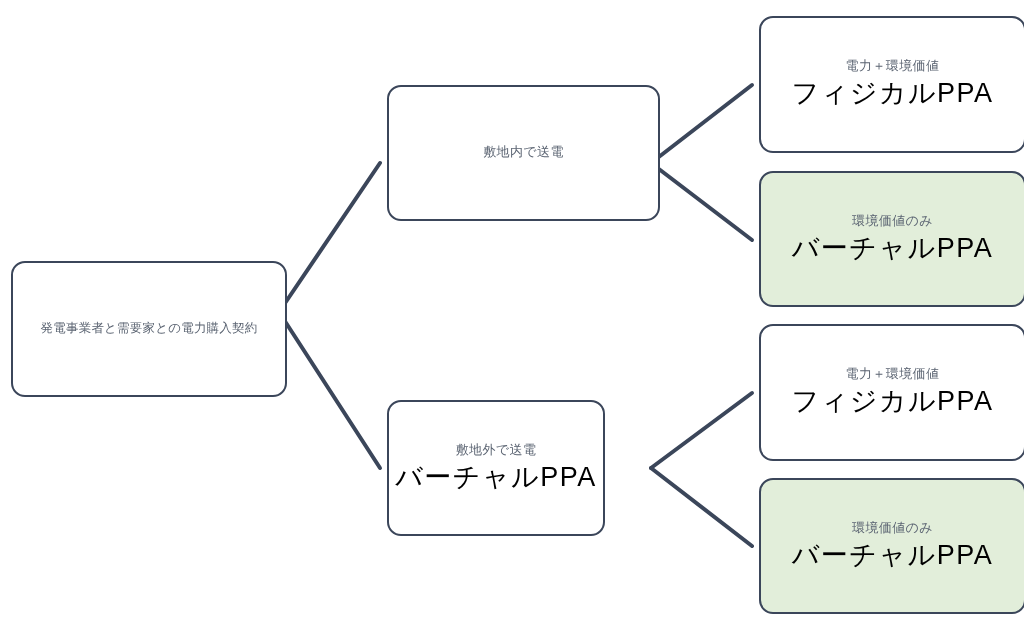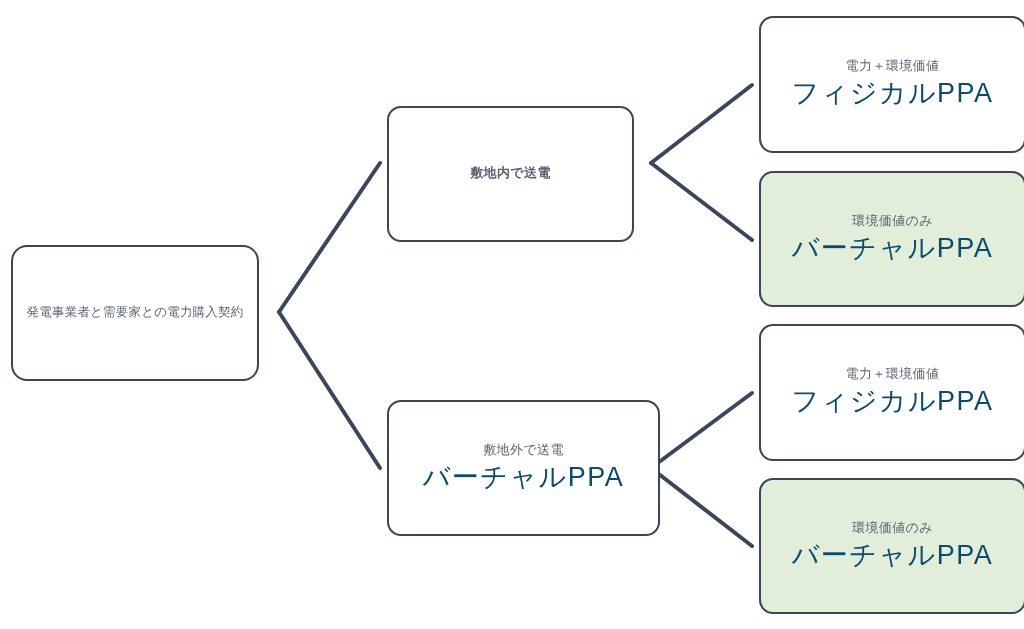--- a/index.html
+++ b/index.html
@@ -43,21 +43,21 @@
   }
   .node-caption {
     color: #5b6472;
     font-size: 13px;
     line-height: 1.3;
     letter-spacing: 0.4px;
     white-space: nowrap;
     margin-bottom: 2px;
   }
   .node-title {
-    color: #0c4a6e;
+    color: #000000;
     font-size: 27px;
     line-height: 1.25;
     letter-spacing: 1.5px;
     white-space: nowrap;
   }
   .node-root .node-caption {
     font-size: 12.5px;
     letter-spacing: 0.2px;
   }
   .node-root .node-title {
@@ -74,29 +74,29 @@
     <g stroke="#3b465a" stroke-width="4" fill="none" stroke-linecap="round">
       <path d="M 279 312 L 380 163"></path>
       <path d="M 279 312 L 380 468"></path>
       <path d="M 651 163 L 752 85"></path>
       <path d="M 651 163 L 752 240"></path>
       <path d="M 651 468 L 752 393"></path>
       <path d="M 651 468 L 752 546"></path>
     </g>
   </svg>
 
-  <div class="node node-root" style="left:3px; top:245px; width:248px; height:136px;border-radius:16px;">
+  <div class="node node-root" style="left:3px; top:261px; width:276px; height:136px;">
     <div class="node-caption">発電事業者と需要家との電力購入契約</div>
   </div>
 
-  <div class="node" style="left:379px; top:106px; width:247px; height:136px;font-weight:bold;">
+  <div class="node" style="left:379px; top:85px; width:273px; height:136px;">
     <div class="node-caption">敷地内で送電</div>
   </div>
 
-  <div class="node" style="left:379px; top:400px; width:273px; height:136px;">
+  <div class="node" style="left:379px; top:400px; width:218px; height:136px;">
     <div class="node-caption">敷地外で送電</div>
     <div class="node-title">バーチャルPPA</div>
   </div>
 
   <div class="node" style="left:751px; top:16px; width:267px; height:137px;">
     <div class="node-caption">電力＋環境価値</div>
     <div class="node-title">フィジカルPPA</div>
   </div>
 
   <div class="node highlight" style="left:751px; top:171px; width:267px; height:136px;">

